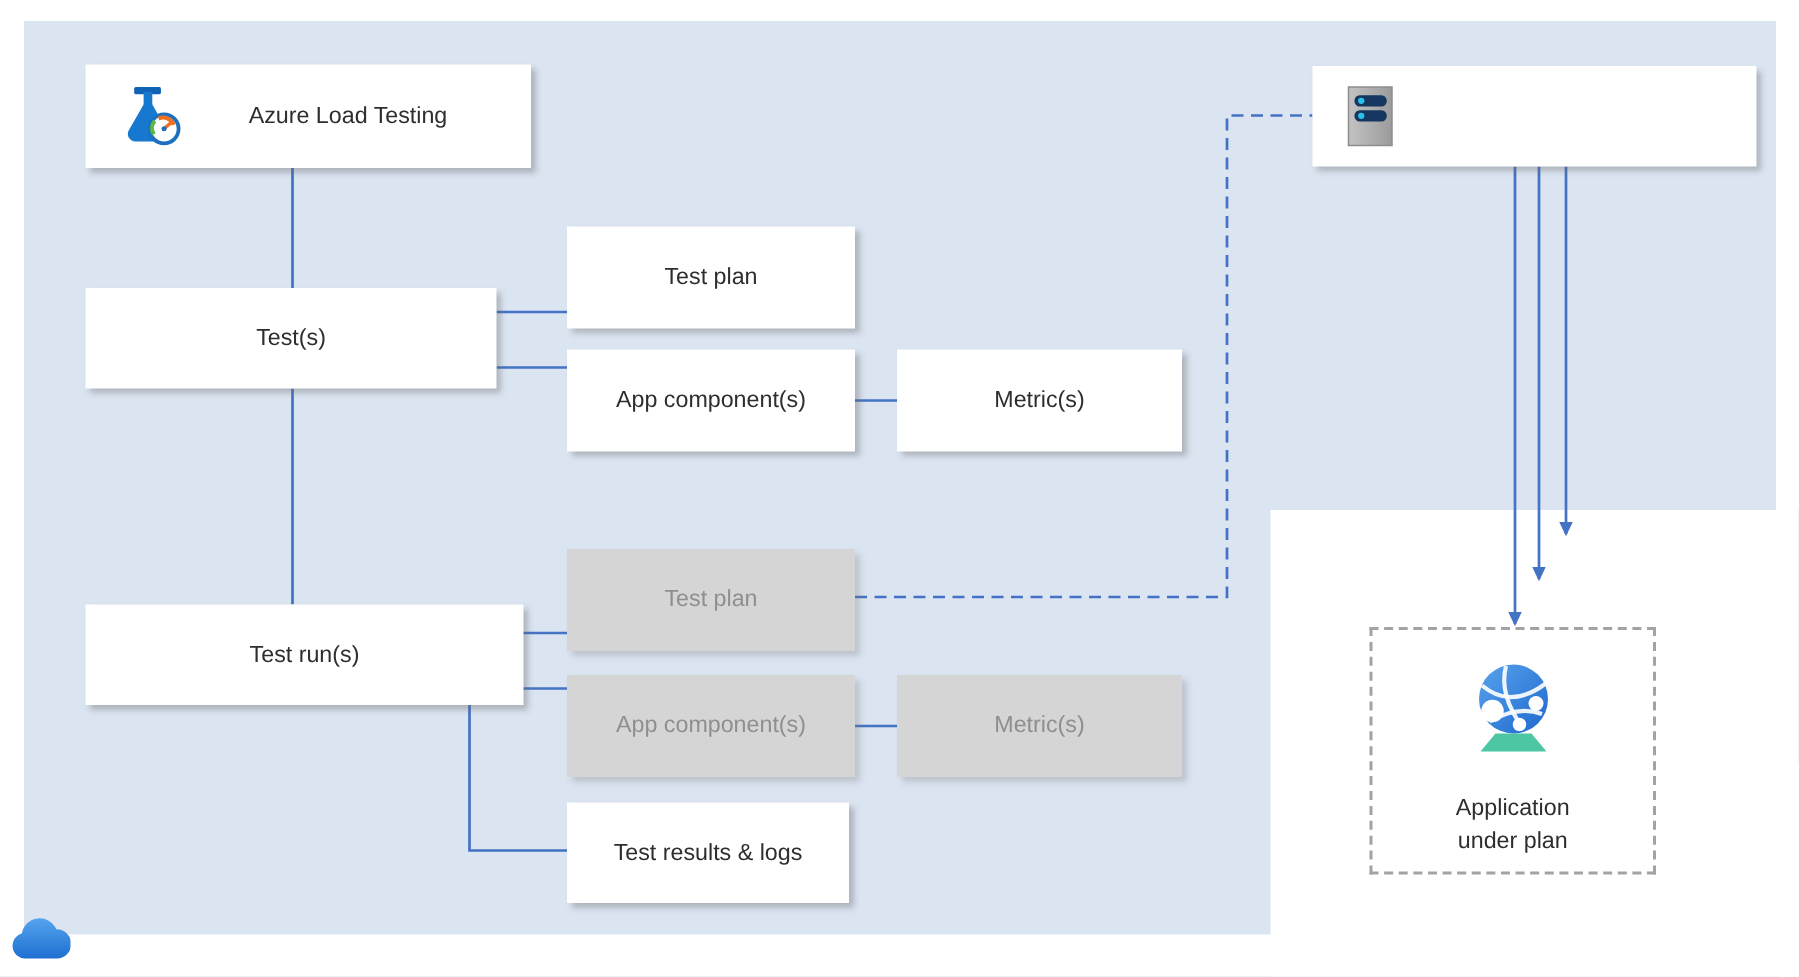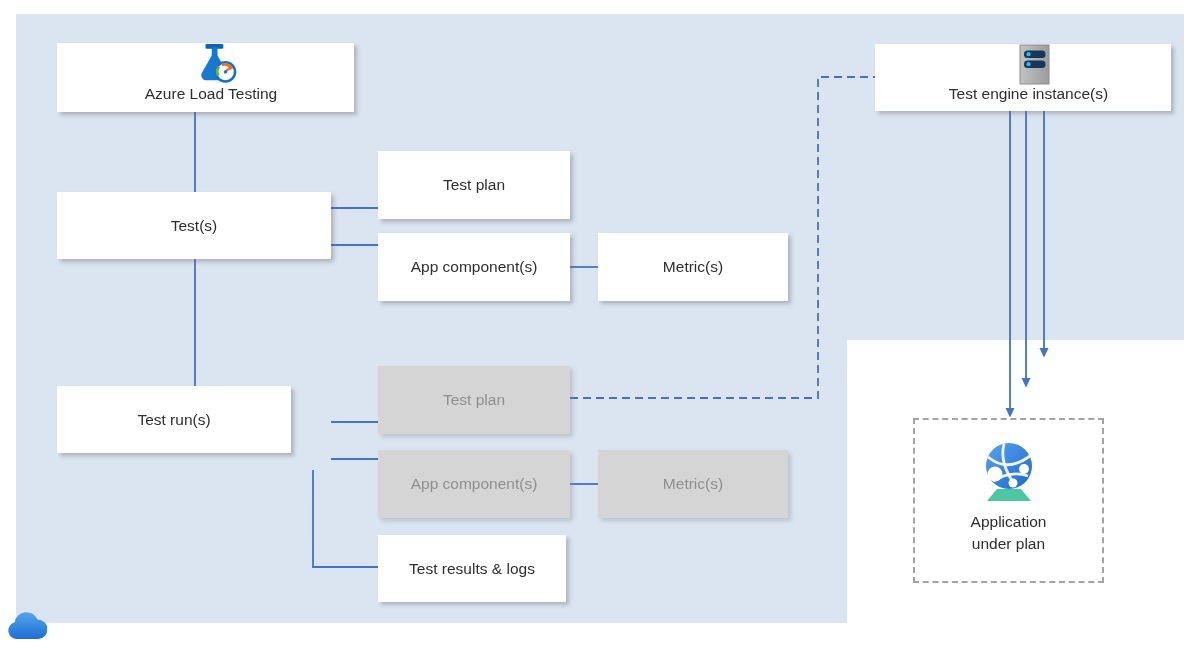--- a/index.html
+++ b/index.html
@@ -11,30 +11,30 @@
   .canvas-bg{position:absolute;left:16px;top:14px;width:1168px;height:609px;background:#dbe5f2;}
   .canvas-cutout{position:absolute;left:847px;top:340px;width:352px;height:311px;background:#ffffff;}
   svg.connectors{position:absolute;left:0;top:0;width:1199px;height:651px;pointer-events:none;}
   .node{
     position:absolute;background:#ffffff;
     box-shadow:3px 3px 4px rgba(100,100,100,.38);
     display:flex;align-items:center;justify-content:center;
     font-size:15.5px;color:#2e2e2e;white-space:nowrap;
   }
   .node.gray{background:#d5d5d5;color:#8f8f8f;box-shadow:3px 3px 4px rgba(120,120,120,.3);}
-  .node.with-icon{justify-content:space-between;padding-left:23px;flex-direction:column;}
+  .node.with-icon{justify-content:space-between;padding-left:23px;}
   .node.with-icon .node-label{flex:1;text-align:center;padding-right:12px;}
   .nicon{display:flex;align-items:center;justify-content:center;}
   .app-box{
     position:absolute;left:913px;top:418px;width:191px;height:165px;
     border:2px dashed #a3a3a3;box-sizing:border-box;
     display:flex;flex-direction:column;align-items:center;
     padding-top:15px;font-size:15.5px;color:#2e2e2e;line-height:22px;
   }
-  .app-box .app-label{margin-top:6px;text-align:center;}
+  .app-box .app-label{margin-top:23px;text-align:center;}
   .cloud{position:absolute;left:7px;top:610px;}
 </style>
 </head>
 <body>
 
 <div class="canvas-bg"></div>
 <div class="canvas-cutout"></div>
 
 <svg class="connectors" viewBox="0 0 1199 651">
   <defs>
@@ -72,21 +72,21 @@
       <circle cx="28" cy="27.5" r="1.6" fill="#1d70c0"></circle>
     </svg>
   </span>
   <span class="node-label">Azure Load Testing</span>
 </div>
 
 <div class="node" style="left:57px;top:192px;width:274px;height:67px;">
   <span class="node-label">Test(s)</span>
 </div>
 
-<div class="node" style="left:57px;top:386px;width:234px;height:67px;">
+<div class="node" style="left:57px;top:403px;width:292px;height:67px;">
   <span class="node-label">Test run(s)</span>
 </div>
 
 <div class="node" style="left:378px;top:151px;width:192px;height:68px;">
   <span class="node-label">Test plan</span>
 </div>
 
 <div class="node" style="left:378px;top:233px;width:192px;height:68px;">
   <span class="node-label">App component(s)</span>
 </div>
@@ -120,21 +120,20 @@
             <stop offset="1" stop-color="#9b9b9b"></stop>
         </linearGradient>
       </defs>
       <rect x="1" y="1" width="29" height="39" fill="url(#srvg)" stroke="#8d8d8d" stroke-width="1"></rect>
       <rect x="5" y="6.5" width="21.5" height="7.5" rx="3.5" fill="#15365f"></rect>
       <circle cx="9.5" cy="10.2" r="2.1" fill="#27c2ec"></circle>
       <rect x="5" y="16.5" width="21.5" height="7.5" rx="3.5" fill="#15365f"></rect>
       <circle cx="9.5" cy="20.2" r="2.1" fill="#27c2ec"></circle>
     </svg>
   </span>
-  <span class="node-label">Test engine instance(s)</span>
 </div>
 
 <div class="app-box">
   <span class="nicon">
     <svg width="68" height="70" viewBox="0 0 68 70">
       <defs>
         <linearGradient id="gg" x1="0" y1="0" x2="1" y2="1">
           <stop offset="0" stop-color="#58a3ec"></stop>
             <stop offset="1" stop-color="#1e68ce"></stop>
         </linearGradient>

